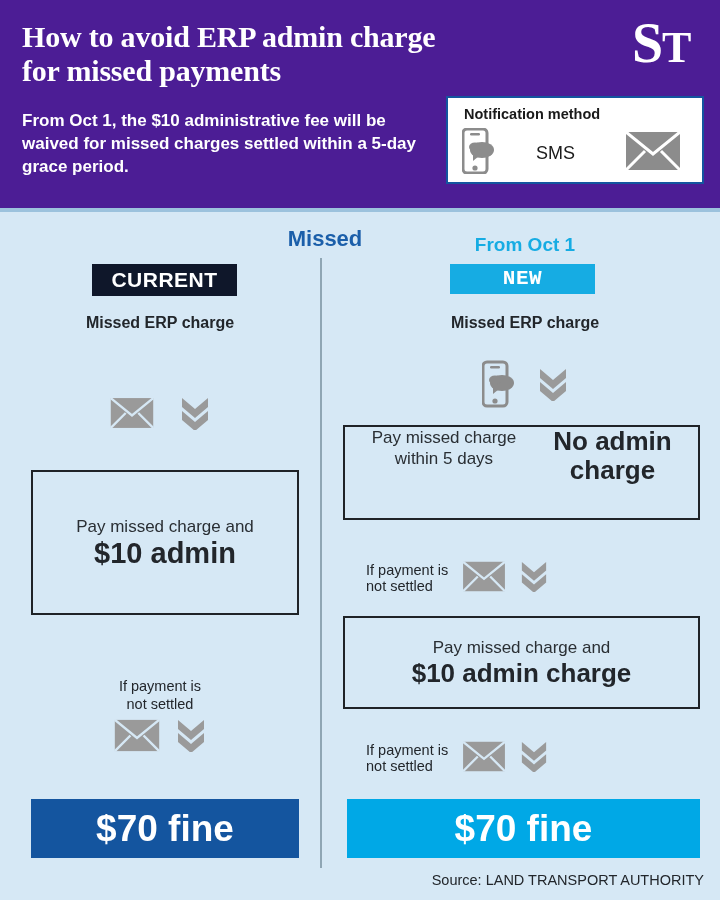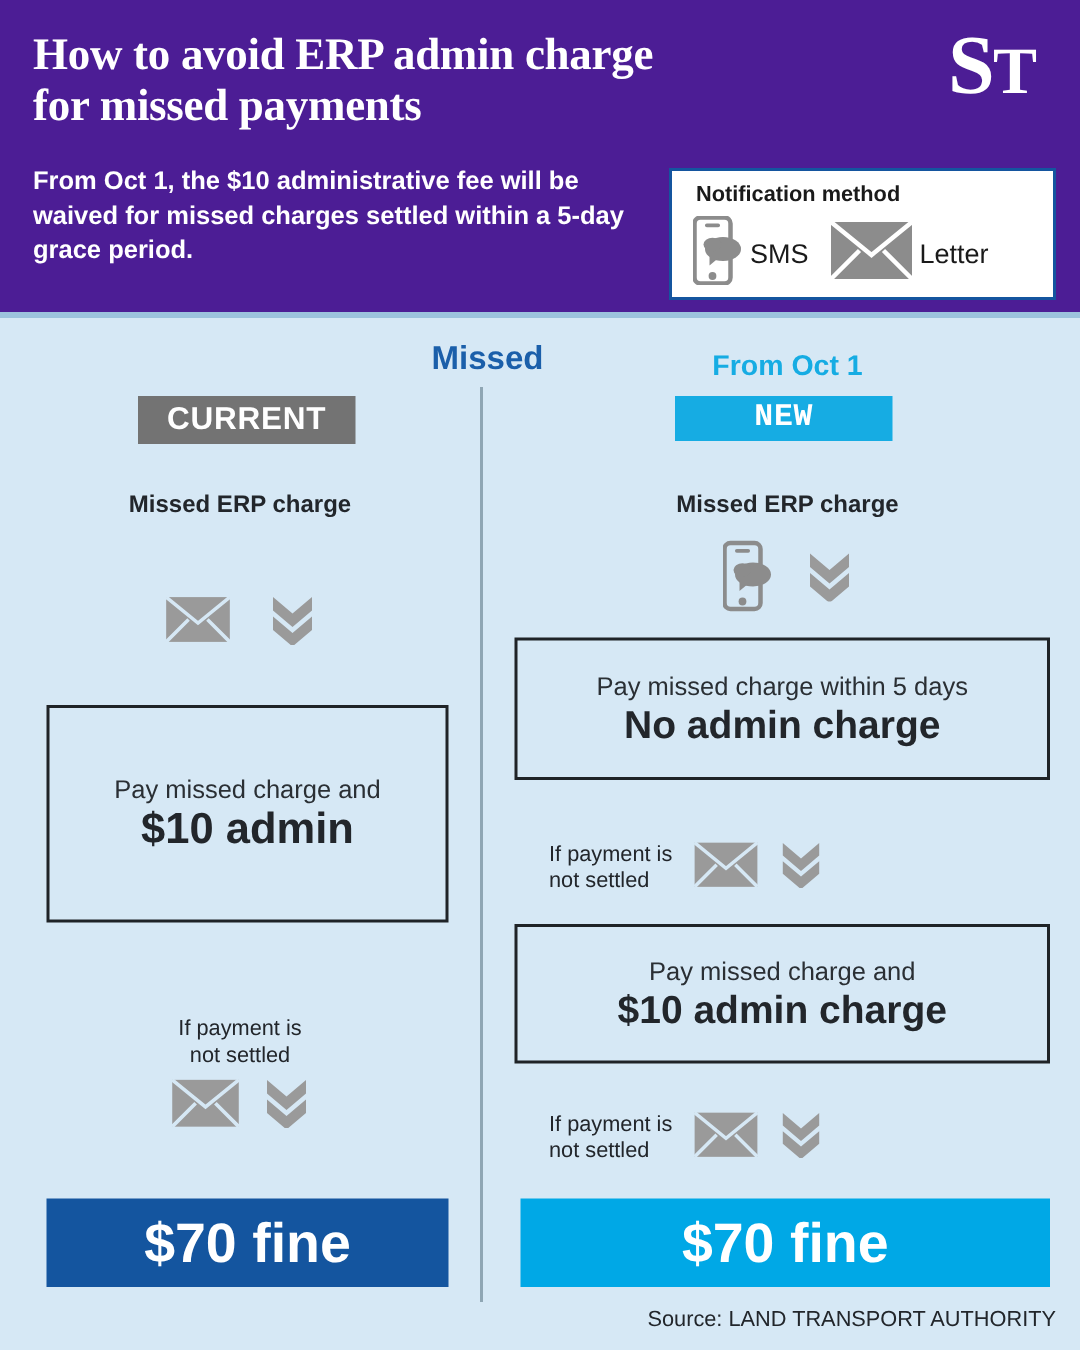--- a/index.html
+++ b/index.html
@@ -37,32 +37,32 @@
     line-height:1.35;
   }
   .st-logo{
     position:absolute;right:14px;top:16px;
     width:74px;height:56px;
     color:#ffffff;
   }
 
   
   .notif{
-    position:absolute;left:446px;top:112px;width:258px;height:88px;
+    position:absolute;left:446px;top:96px;width:258px;height:88px;
     background:#ffffff;
     border:2px solid #14559f;
     box-sizing:border-box;
   }
   .notif-title{
     position:absolute;left:16px;top:8px;
     font-size:14.5px;font-weight:bold;color:#1a1a1a;
   }
   .notif-row{
     position:absolute;left:14px;top:30px;width:240px;height:50px;
-    display:flex;align-items:center;
+    display:flex;align-items:center;gap:36px;
   }
   .notif-label{
     font-size:18px;color:#1a1a1a;margin-left:4px;margin-right:14px;
   }
 
   
   .process-title{
     position:absolute;left:0;top:226px;width:650px;text-align:center;
     color:#1b5faa;font-size:22px;font-weight:bold;
   }
@@ -70,33 +70,32 @@
     position:absolute;left:320px;top:258px;width:2px;height:610px;
     background:#8fa6b4;
   }
 
   .badge{
     display:block;margin:0 auto;
     text-align:center;color:#ffffff;font-weight:bold;
   }
   .badge-current{
     width:145px;height:32px;line-height:32px;
-    background:#737373;font-size:21px;letter-spacing:0.5px;
+    background:#0f172a;font-size:21px;letter-spacing:0.5px;
   }
   .badge-new{
     width:145px;height:30px;line-height:30px;
     background:#16ace3;font-size:21px;letter-spacing:0.5px;font-family:Liberation Mono, monospace;
   }
   .from-oct{
     text-align:center;color:#16ace3;font-size:19px;font-weight:bold;
     margin-bottom:6px;
   }
   .step-head{
     text-align:center;color:#22262b;font-size:16px;font-weight:bold;
-    margin-top:14px;
   }
 
   
   .icon-row{
     display:flex;align-items:center;justify-content:center;
     gap:26px;margin-top:12px;
   }
   .icon-row-right{
     display:flex;align-items:center;justify-content:center;
     gap:22px;margin-top:10px;
@@ -150,21 +149,21 @@
           display:flex;flex-direction:column;justify-content:center;padding:0 10px;}
   .l-note{position:absolute;left:0;top:664px;width:320px;}
   .l-fine{position:absolute;left:31px;top:799px;width:268px;height:59px;line-height:59px;}
 
   
   .r-oct{position:absolute;left:330px;top:234px;width:390px;}
   .r-badge{position:absolute;left:450px;top:264px;}
   .r-head{position:absolute;left:330px;top:314px;width:390px;text-align:center;}
   .r-icons{position:absolute;left:330px;top:350px;width:390px;}
   .r-box1{position:absolute;left:343px;top:425px;width:357px;height:95px;
-          display:flex;flex-direction:column;justify-content:center;padding:0 8px;}
+          display:flex;flex-direction:row;justify-content:center;padding:0 8px;}
   .r-note1{position:absolute;left:356px;top:546px;width:360px;}
   .r-box2{position:absolute;left:343px;top:616px;width:357px;height:93px;
           display:flex;flex-direction:column;justify-content:center;padding:0 8px;}
   .r-note2{position:absolute;left:356px;top:726px;width:360px;}
   .r-fine{position:absolute;left:347px;top:799px;width:353px;height:59px;line-height:59px;}
 </style>
 </head>
 <body>
 
 <div class="page">

